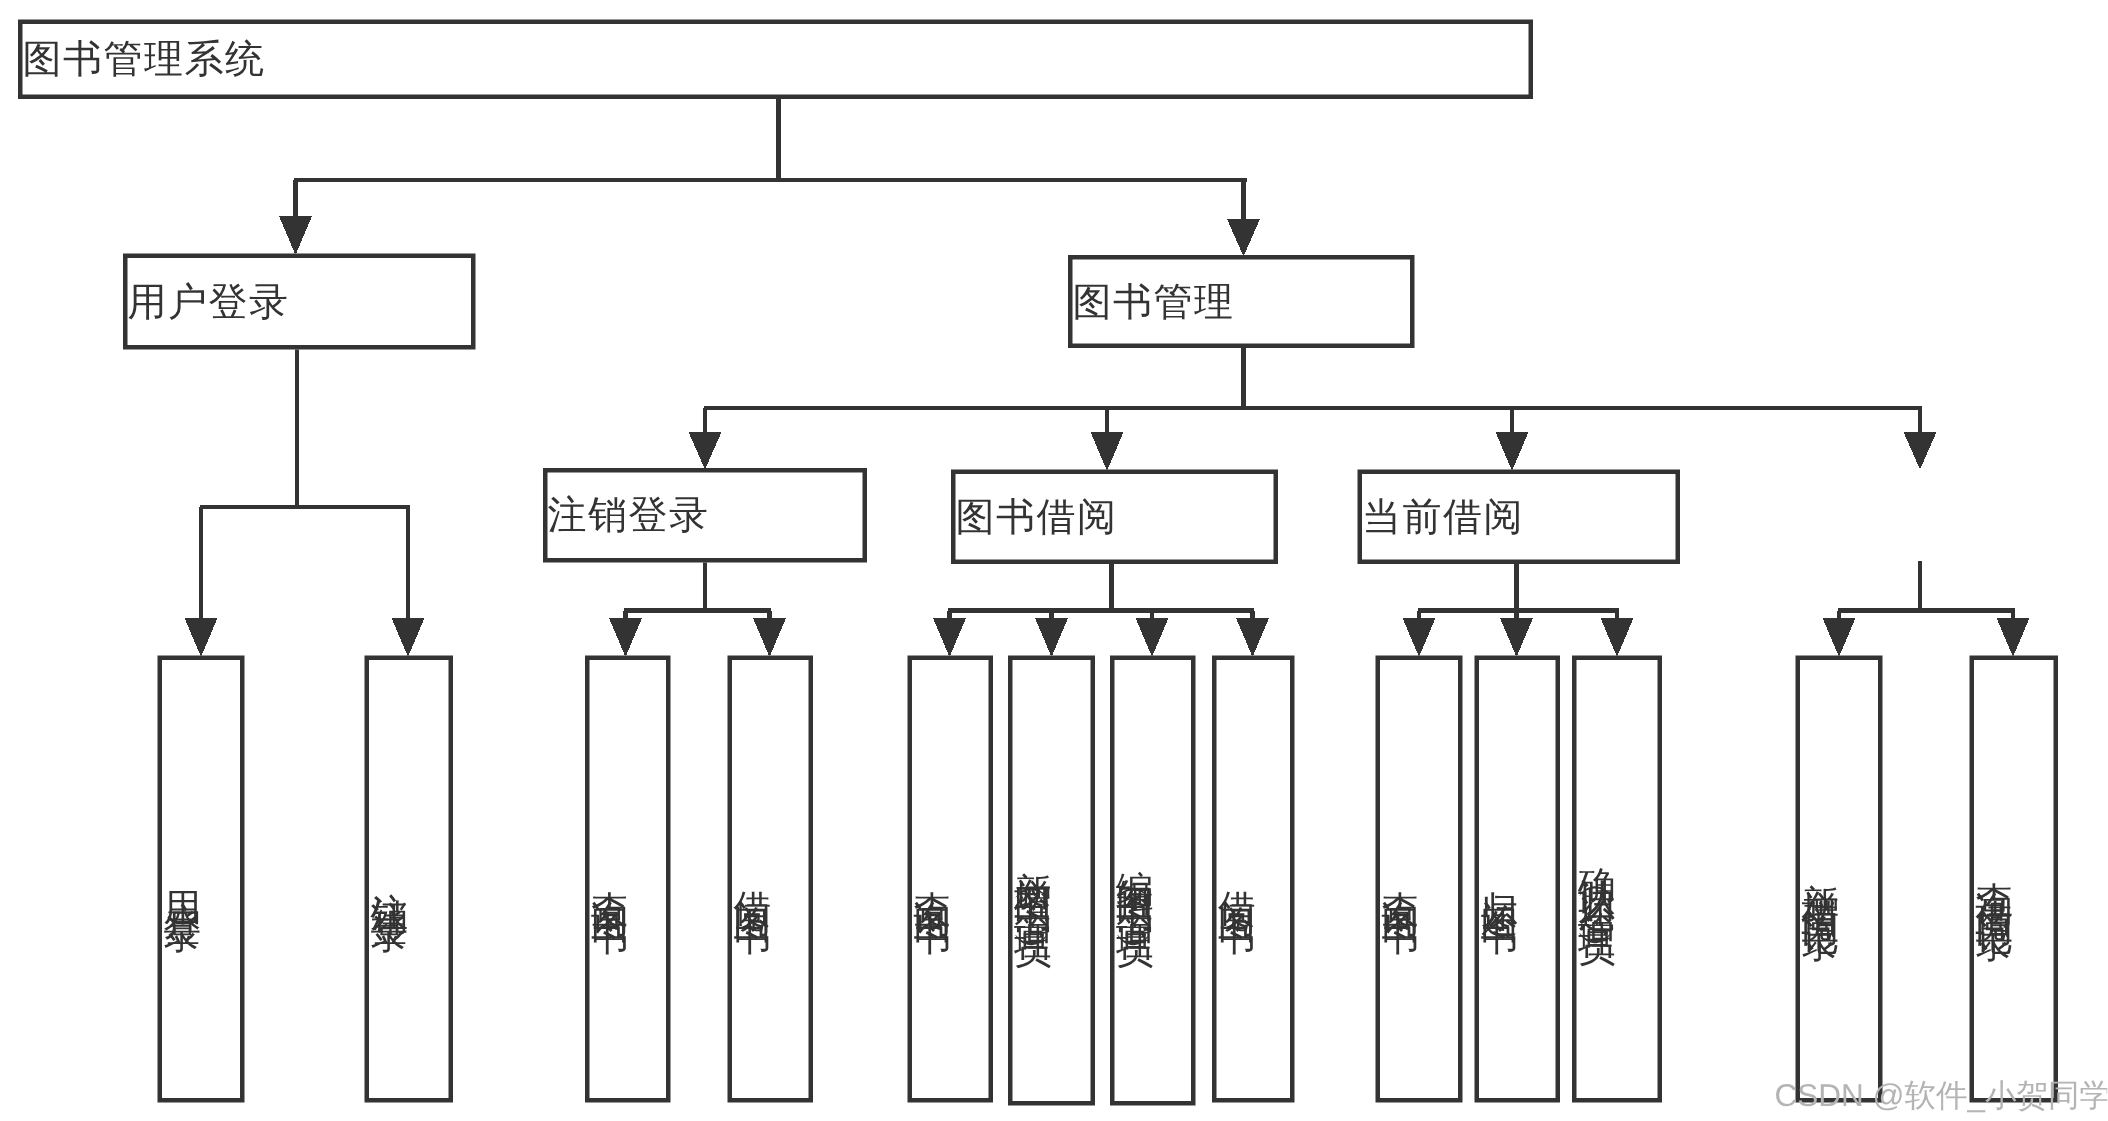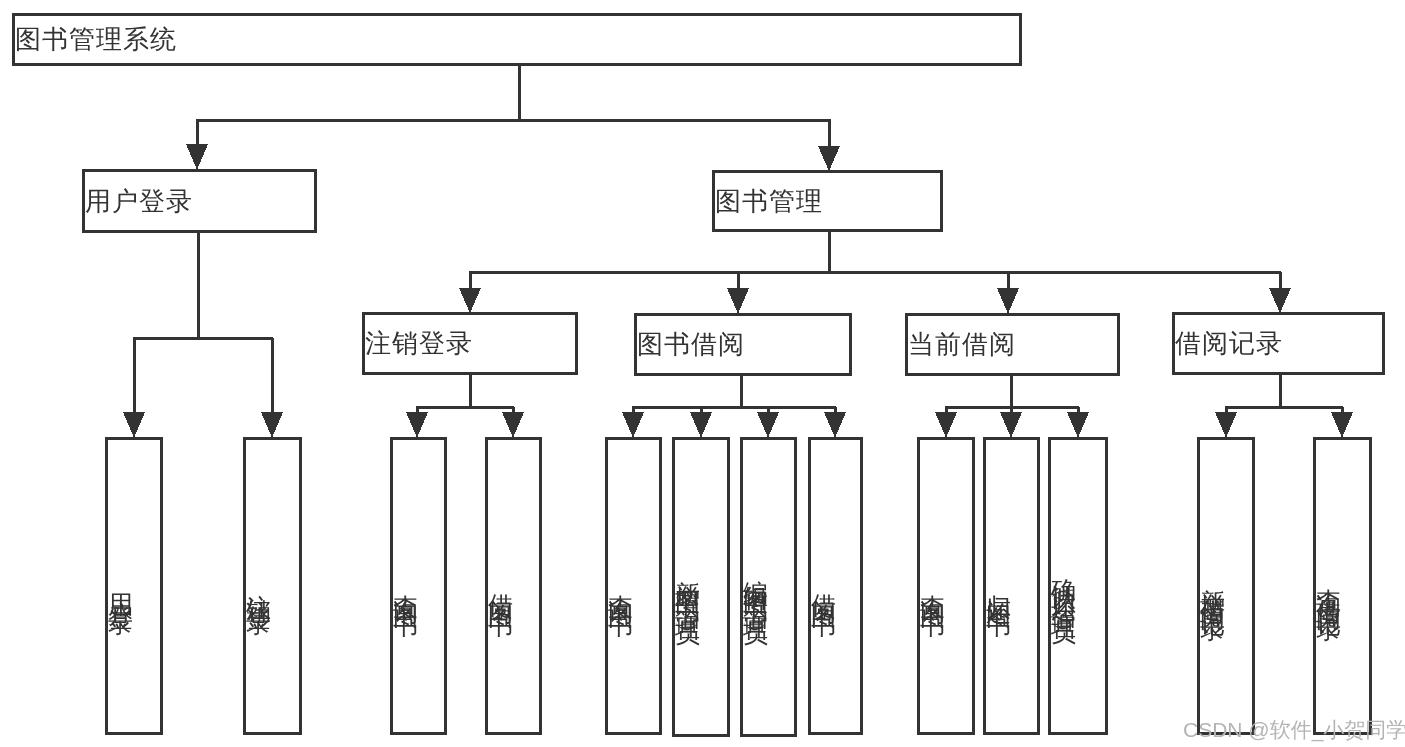--- a/index.html
+++ b/index.html
@@ -125,23 +125,20 @@
 
   <div class="box hbox" style="left:362px; top:312px; width:216px; height:63px;">
     <span>注销登录</span>
   </div>
   <div class="box hbox" style="left:905px; top:313px; width:215px; height:63px;">
     <span>当前借阅</span>
   </div>
   <div class="box hbox" style="left:634px; top:313px; width:218px; height:63px;">
     <span>图书借阅</span>
   </div>
-  <div class="box hbox" style="left:1172px; top:312px; width:213px; height:63px;">
-    <span>借阅记录</span>
-  </div>
 
   <div class="box leaf" style="left:105px; top:437px; width:58px; height:298px;">
     <span class="vtext">用户登录</span>
   </div>
   <div class="box leaf" style="left:243px; top:437px; width:59px; height:298px;">
     <span class="vtext">注销登录</span>
   </div>
 
   <div class="box leaf" style="left:390px; top:437px; width:57px; height:298px;">
     <span class="vtext">查询图书</span>

